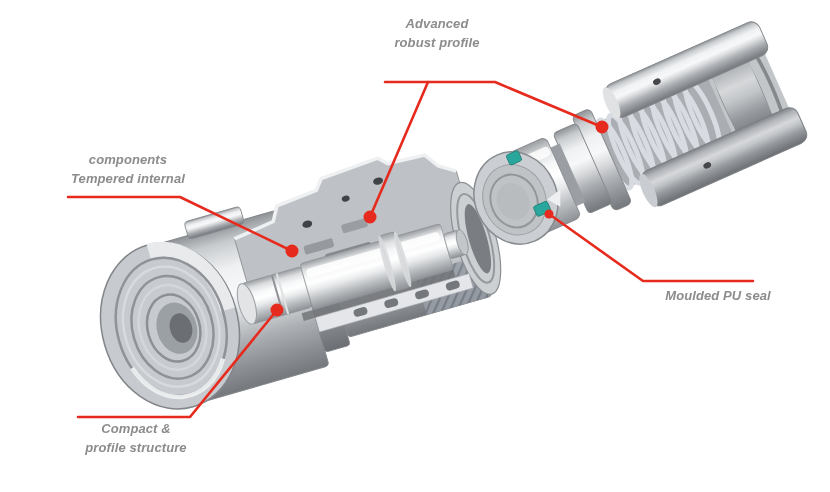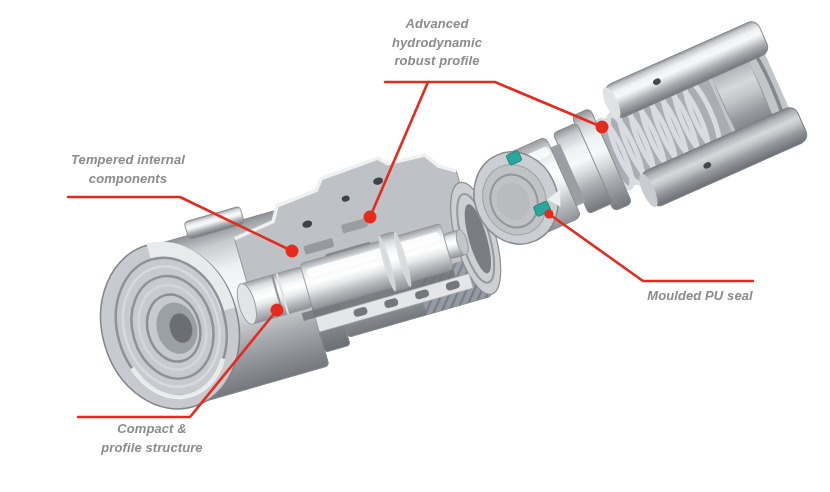--- a/index.html
+++ b/index.html
@@ -172,31 +172,30 @@
       <circle cx="602" cy="127" r="6.5"></circle>
       <circle cx="370" cy="217" r="6.5"></circle>
       <circle cx="292" cy="251" r="6.5"></circle>
       <circle cx="277" cy="310" r="6.5"></circle>
       <circle cx="549" cy="214" r="4.5"></circle>
     </g>
   </svg>
 
   <div class="label" style="left:352px;top:15px;width:170px;">
     <span>Advanced</span>
-    <span>hydrodynamic</span>
     <span>robust profile</span>
   </div>
 
   <div class="label" style="left:38px;top:151px;width:180px;">
+    <span>components</span>
     <span>Tempered internal</span>
-    <span>components</span>
-  </div>
-
-  <div class="label" style="left:62px;top:420px;width:180px;">
+  </div>
+
+  <div class="label" style="left:46px;top:420px;width:180px;">
     <span>Compact &amp;</span>
     <span>profile structure</span>
   </div>
 
-  <div class="label" style="left:610px;top:287px;width:180px;">
+  <div class="label" style="left:628px;top:287px;width:180px;">
     <span>Moulded PU seal</span>
   </div>
 
 </div>
 
 </body></html>

